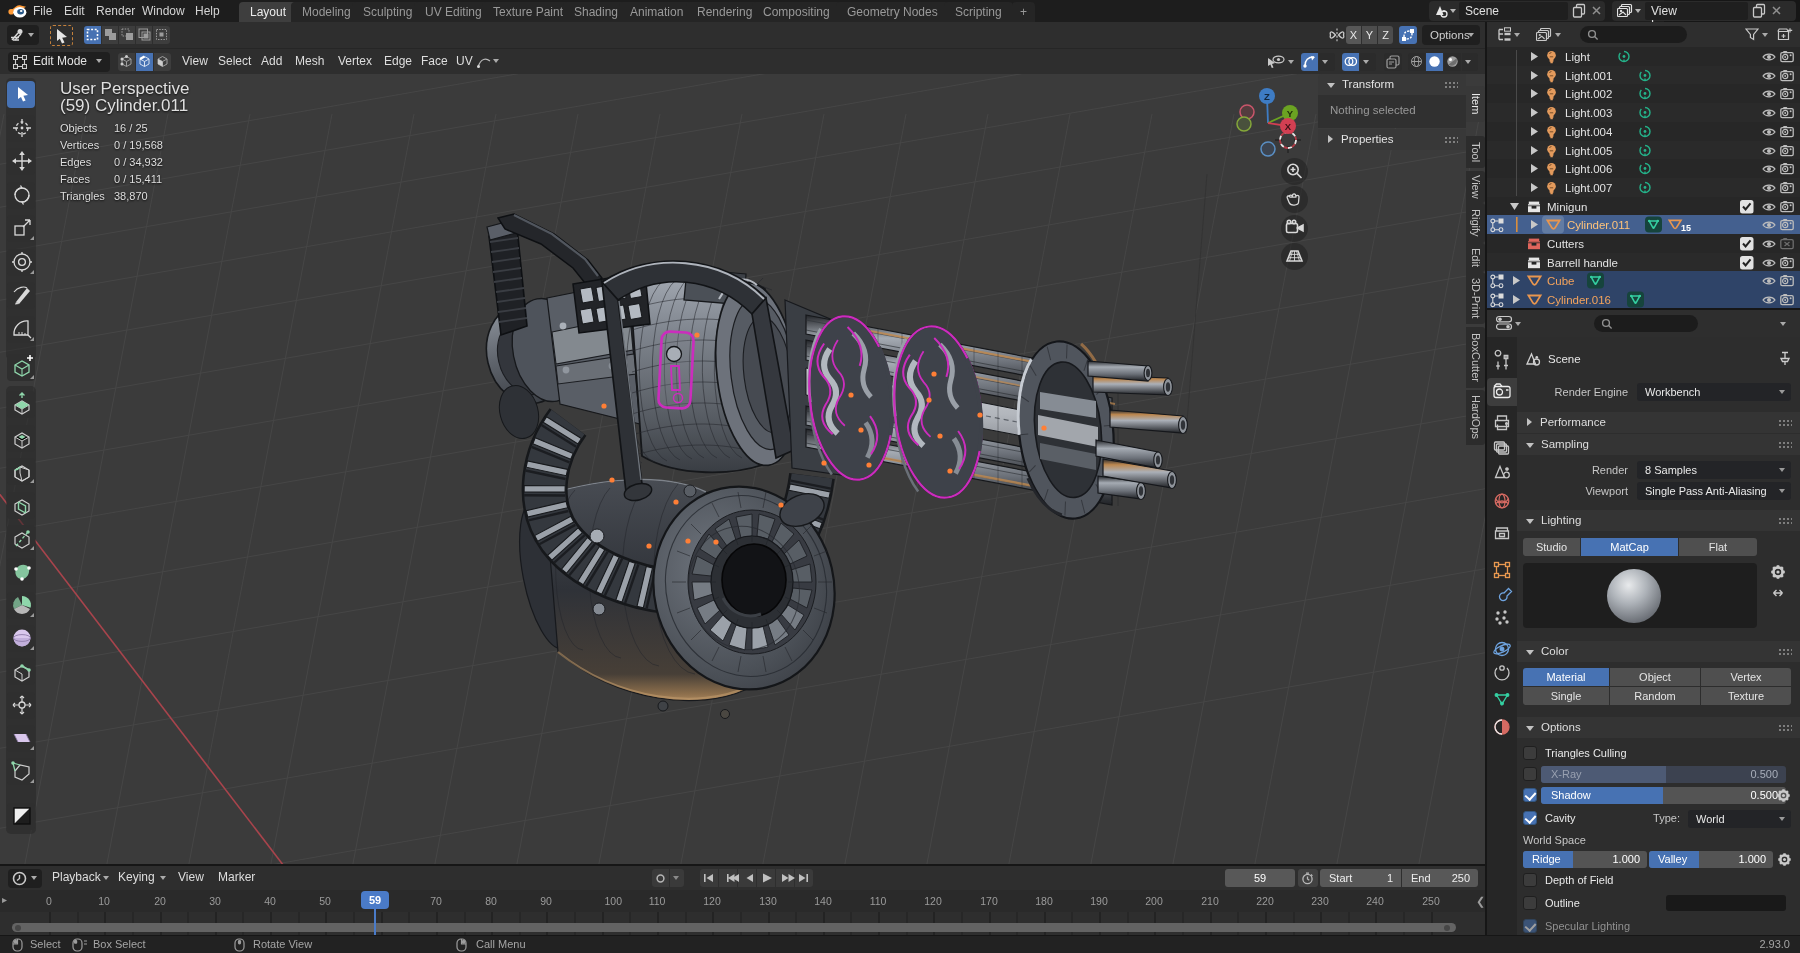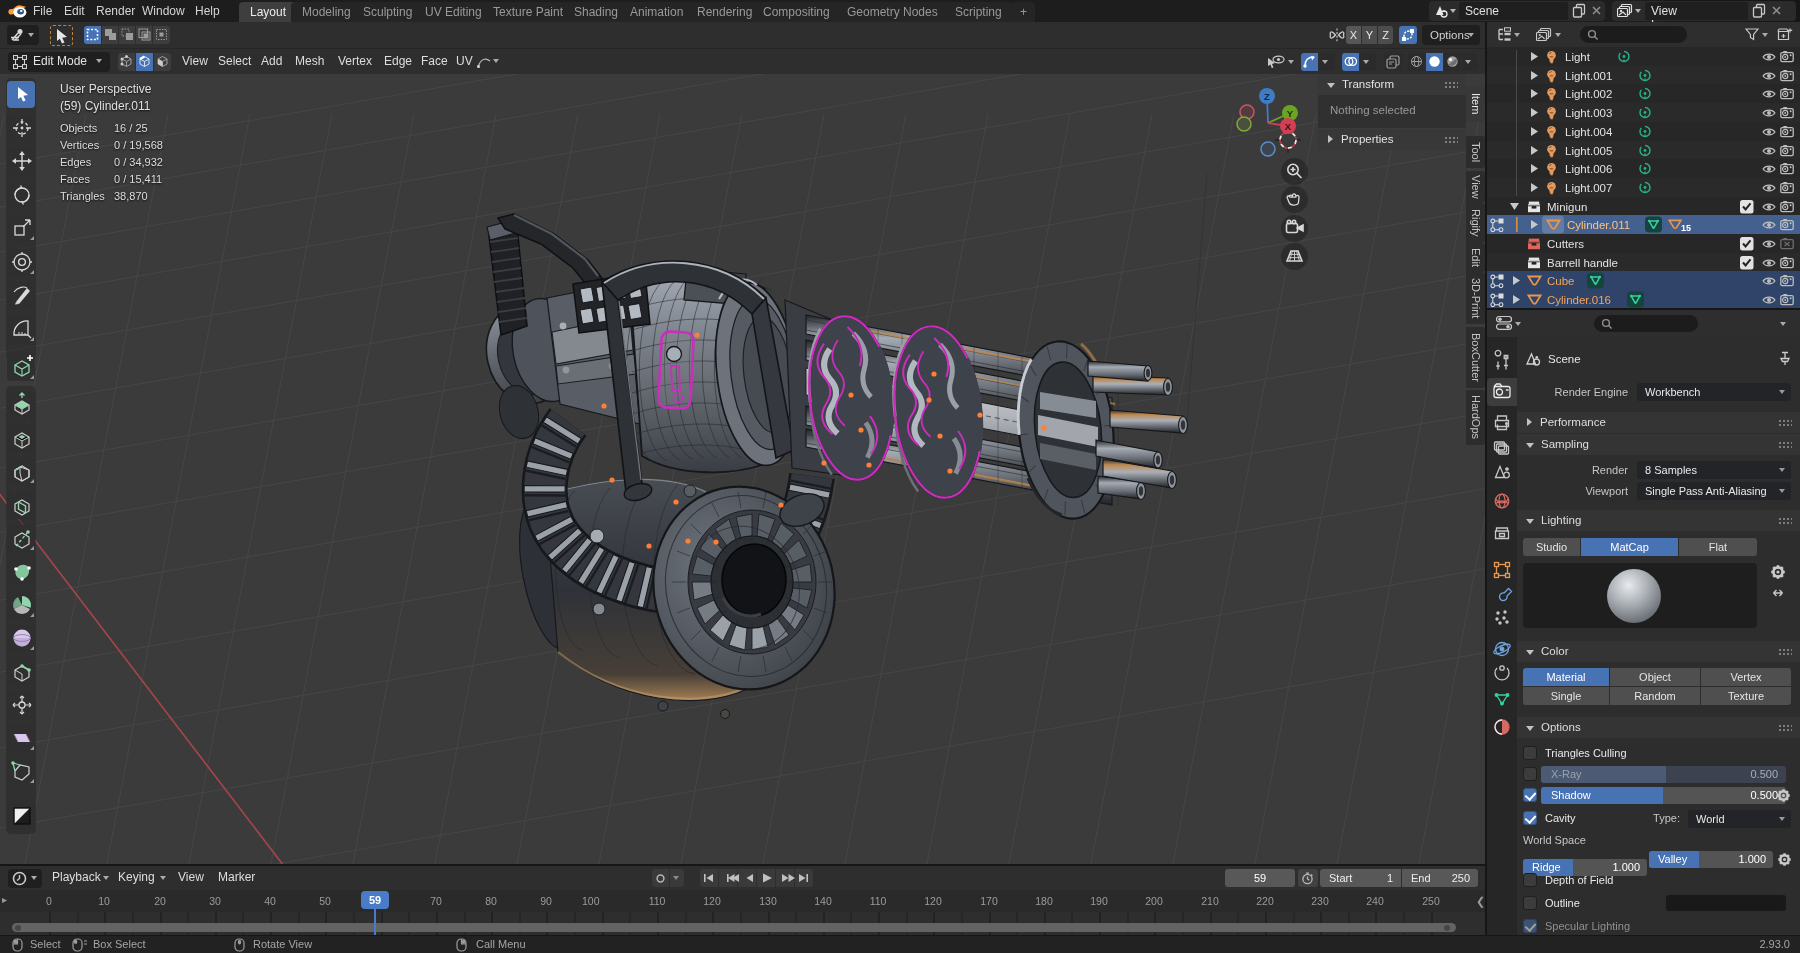--- a/index.html
+++ b/index.html
@@ -800,21 +800,21 @@
 <div class="abs" style="left:30px;top:162px;width:0;height:0;border-left:4px solid transparent;border-bottom:4px solid #9a9a9a;"></div>
 <div class="abs" style="left:30px;top:196px;width:0;height:0;border-left:4px solid transparent;border-bottom:4px solid #9a9a9a;"></div>
 <div class="abs" style="left:30px;top:263px;width:0;height:0;border-left:4px solid transparent;border-bottom:4px solid #9a9a9a;"></div>
 <div class="abs" style="left:30px;top:301px;width:0;height:0;border-left:4px solid transparent;border-bottom:4px solid #9a9a9a;"></div>
 <div class="abs" style="left:30px;top:405px;width:0;height:0;border-left:4px solid transparent;border-bottom:4px solid #9a9a9a;"></div>
 <div class="abs" style="left:30px;top:472px;width:0;height:0;border-left:4px solid transparent;border-bottom:4px solid #9a9a9a;"></div>
 <div class="abs" style="left:30px;top:539px;width:0;height:0;border-left:4px solid transparent;border-bottom:4px solid #9a9a9a;"></div>
 <div class="abs" style="left:30px;top:572px;width:0;height:0;border-left:4px solid transparent;border-bottom:4px solid #9a9a9a;"></div>
 <div class="abs" style="left:30px;top:672px;width:0;height:0;border-left:4px solid transparent;border-bottom:4px solid #9a9a9a;"></div>
 <div class="abs" style="left:30px;top:705px;width:0;height:0;border-left:4px solid transparent;border-bottom:4px solid #9a9a9a;"></div>
-<div class="abs" style="left:60px;top:7px;color:#e0e0e0;font-size:12px;line-height:16.5px;text-shadow:0 1px 2px rgba(0,0,0,0.8);">
+<div class="abs" style="left:60px;top:7px;color:#e0e0e0;font-size:17px;line-height:16.5px;text-shadow:0 1px 2px rgba(0,0,0,0.8);">
 User Perspective<br>(59) Cylinder.011</div>
 <div class="abs" style="left:60px;top:46px;color:#dedede;font-size:11px;line-height:17px;text-shadow:0 1px 2px rgba(0,0,0,0.8);">
 Objects<br>Vertices<br>Edges<br>Faces<br>Triangles</div>
 <div class="abs" style="left:114px;top:46px;color:#dedede;font-size:11px;line-height:17px;text-shadow:0 1px 2px rgba(0,0,0,0.8);">
 16 / 25<br>0 / 19,568<br>0 / 34,932<br>0 / 15,411<br>38,870</div>
 <div class="abs" style="left:1318px;top:0;width:148px;height:21px;background:#383838;border-radius:4px 0 0 0;color:#e2e2e2;font-size:11.5px;line-height:21px;"><span class="tri-d" style="margin-left:9px;"></span><span style="margin-left:7px;">Transform</span><span class="dots" style="top:7px;"></span></div>
 <div class="abs" style="left:1318px;top:21px;width:148px;height:33px;background:#303030;"></div>
 <span class="abs" style="left:1330px;top:30px;color:#989898;font-size:11.5px;">Nothing selected</span>
 <div class="abs" style="left:1318px;top:55px;width:148px;height:21px;background:#383838;color:#e2e2e2;font-size:11.5px;line-height:21px;"><span class="tri-r" style="margin-left:10px;"></span><span style="margin-left:8px;">Properties</span><span class="dots" style="top:7px;"></span></div>
 <div class="vtab" style="top:12px;height:36px;background:#383838;color:#e8e8e8;line-height:19px;">Item</div>
@@ -1287,21 +1287,21 @@
       <line x1="5.6" y1="9.0" x2="2.4" y2="9.0" stroke="#c9c9c9" stroke-width="2.6"></line>
       <line x1="6.6" y1="6.6" x2="4.3" y2="4.3" stroke="#c9c9c9" stroke-width="2.6"></line>
       <line x1="9.0" y1="5.6" x2="9.0" y2="2.4" stroke="#c9c9c9" stroke-width="2.6"></line>
       <line x1="11.4" y1="6.6" x2="13.7" y2="4.3" stroke="#c9c9c9" stroke-width="2.6"></line>
     </svg>
 <div class="cb on" style="left:36px;top:501px;"></div>
 <span class="plabel pwhite" style="left:58px;top:499px;">Cavity</span>
 <span class="plabel" style="left:120px;top:499px;width:73px;text-align:right;">Type:</span>
 <div class="dd" style="left:201px;top:500px;width:103px;">World</div>
 <span class="plabel" style="left:36px;top:521px;">World Space</span>
-<div class="slider" style="left:36px;top:541px;width:124px;margin-top:8px;">
+<div class="slider" style="left:36px;top:541px;width:124px;">
       <div class="abs" style="left:0;top:0;width:50px;height:17px;background:#4772b3;"></div>
       <span class="abs" style="left:9px;">Ridge</span>
       <span class="abs" style="right:7px;">1.000</span>
     </div>
 <div class="slider" style="left:162px;top:541px;width:124px;">
       <div class="abs" style="left:0;top:0;width:50px;height:17px;background:#4772b3;"></div>
       <span class="abs" style="left:9px;">Valley</span>
       <span class="abs" style="right:7px;">1.000</span>
     </div>
 <svg class="abs" style="left:289px;top:541px" width="17" height="17" viewBox="0 0 18 18">
@@ -1375,21 +1375,21 @@
 <span class="abs" style="left:29px;top:29px;width:40px;text-align:center;font-size:10.5px;color:#9b9b9b;">0</span>
     <span class="abs" style="left:84px;top:29px;width:40px;text-align:center;font-size:10.5px;color:#9b9b9b;">10</span>
     <span class="abs" style="left:140px;top:29px;width:40px;text-align:center;font-size:10.5px;color:#9b9b9b;">20</span>
     <span class="abs" style="left:195px;top:29px;width:40px;text-align:center;font-size:10.5px;color:#9b9b9b;">30</span>
     <span class="abs" style="left:250px;top:29px;width:40px;text-align:center;font-size:10.5px;color:#9b9b9b;">40</span>
     <span class="abs" style="left:305px;top:29px;width:40px;text-align:center;font-size:10.5px;color:#9b9b9b;">50</span>
     <span class="abs" style="left:361px;top:29px;width:40px;text-align:center;font-size:10.5px;color:#9b9b9b;">60</span>
     <span class="abs" style="left:416px;top:29px;width:40px;text-align:center;font-size:10.5px;color:#9b9b9b;">70</span>
     <span class="abs" style="left:471px;top:29px;width:40px;text-align:center;font-size:10.5px;color:#9b9b9b;">80</span>
     <span class="abs" style="left:526px;top:29px;width:40px;text-align:center;font-size:10.5px;color:#9b9b9b;">90</span>
-    <span class="abs" style="left:582px;top:29px;width:40px;text-align:left;font-size:10.5px;color:#9b9b9b;">100</span>
+    <span class="abs" style="left:582px;top:29px;width:40px;text-align:right;font-size:10.5px;color:#9b9b9b;">100</span>
     <span class="abs" style="left:637px;top:29px;width:40px;text-align:center;font-size:10.5px;color:#9b9b9b;">110</span>
     <span class="abs" style="left:692px;top:29px;width:40px;text-align:center;font-size:10.5px;color:#9b9b9b;">120</span>
     <span class="abs" style="left:748px;top:29px;width:40px;text-align:center;font-size:10.5px;color:#9b9b9b;">130</span>
     <span class="abs" style="left:803px;top:29px;width:40px;text-align:center;font-size:10.5px;color:#9b9b9b;">140</span>
     <span class="abs" style="left:858px;top:29px;width:40px;text-align:center;font-size:10.5px;color:#9b9b9b;">110</span>
     <span class="abs" style="left:913px;top:29px;width:40px;text-align:center;font-size:10.5px;color:#9b9b9b;">120</span>
     <span class="abs" style="left:969px;top:29px;width:40px;text-align:center;font-size:10.5px;color:#9b9b9b;">170</span>
     <span class="abs" style="left:1024px;top:29px;width:40px;text-align:center;font-size:10.5px;color:#9b9b9b;">180</span>
     <span class="abs" style="left:1079px;top:29px;width:40px;text-align:center;font-size:10.5px;color:#9b9b9b;">190</span>
     <span class="abs" style="left:1134px;top:29px;width:40px;text-align:center;font-size:10.5px;color:#9b9b9b;">200</span>

